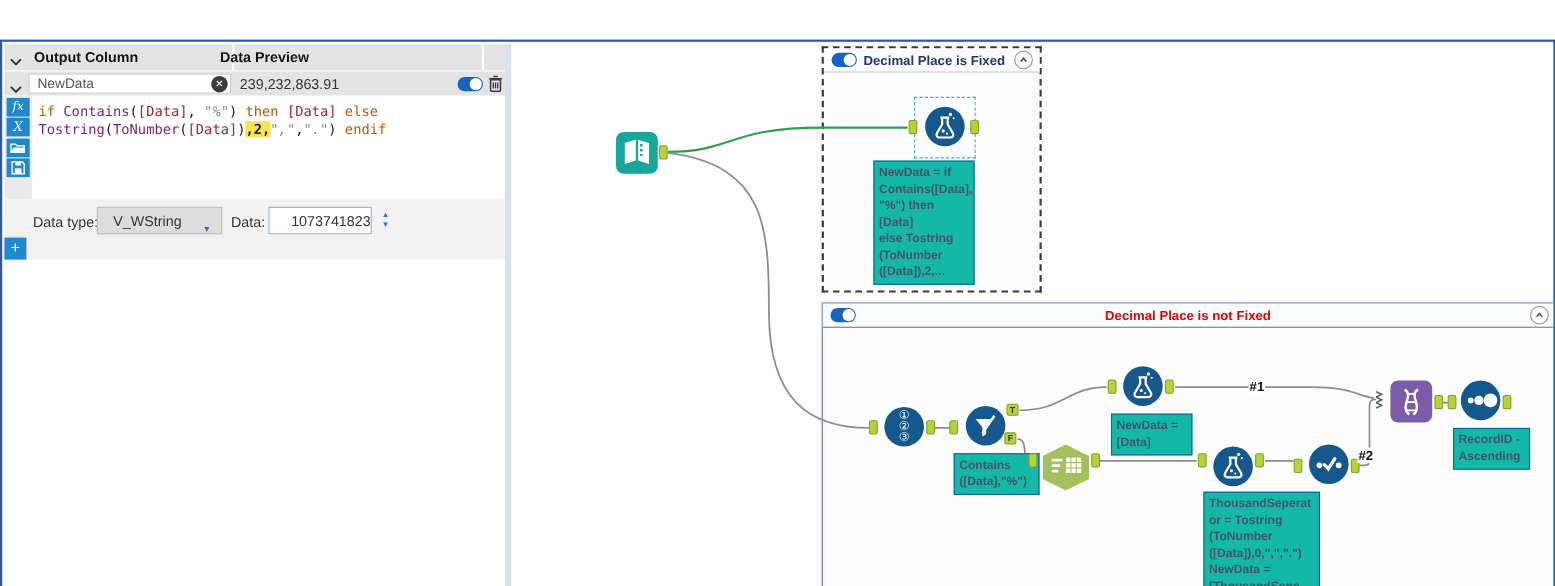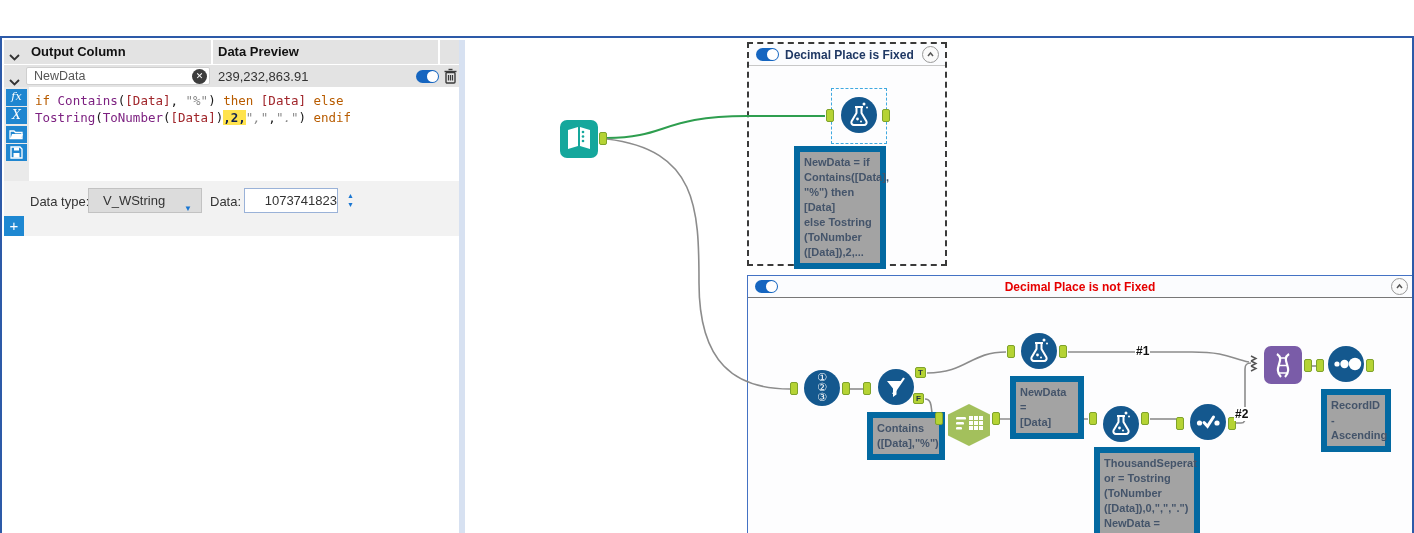--- a/index.html
+++ b/index.html
@@ -48,21 +48,21 @@
   .container-box { position:absolute; background:#FDFDFE; }
   .cont1 { left:745px; top:4px; width:200px; height:224px; border:2px dashed #3A3A3A; }
   .cont2 { left:745px; top:237px; width:666px; height:292px; border:1px solid #4472C4; }
   .cont-header { position:absolute; left:0; top:0; width:100%; height:22px; border-bottom:1px solid #9a9a9a; background:#FBFCFE; }
   .cont-title { position:absolute; top:4px; font-size:12px; font-weight:bold; }
   .collapse-btn { position:absolute; top:2px; width:17px; height:17px; border-radius:50%; background:#FAFAFA; border:1px solid #999; }
   .tool-circle { position:absolute; width:36px; height:36px; border-radius:50%; background:#14588E; }
   .tool-square { position:absolute; width:38px; height:38px; border-radius:7px; }
   .anchor { position:absolute; width:8px; height:13px; background:#B5D334; border:1px solid #7FA32B; border-radius:2px; }
   .tf-anchor { position:absolute; width:11px; height:11px; background:#B5D334; border:1px solid #7FA32B; border-radius:2px; font-size:8px; font-weight:bold; color:#234; text-align:center; line-height:10px; }
-  .annotation { position:absolute; background:#a3a3a3; border:6px solid #0369a1; font-size:11px; font-weight:600; color:#44546A; line-height:15px; padding:3px 4px; white-space:pre-line; }
+  .annotation { position:absolute; background:#14b8a6; border:1px solid #0369a1; font-size:11px; font-weight:600; color:#44546A; line-height:15px; padding:3px 4px; white-space:pre-line; }
   .wire-label { position:absolute; background:#fff; font-size:12px; font-weight:bold; color:#111; padding:0 1px; }
   .sel-rect { position:absolute; border:1px dashed #3FA9E0; }
   .svg-overlay { position:absolute; left:0; top:0; pointer-events:none; }
   .recid-glyphs { font-family:"DejaVu Sans", sans-serif; color:#fff; font-size:11px; line-height:10px; text-align:center; white-space:pre-line; padding-top:3px; }
   .hexagon { position:absolute; width:42px; height:42px; background:#A3C05C; clip-path:polygon(50% 0, 100% 25%, 100% 75%, 50% 100%, 0 75%, 0 25%); }
 </style>
 </head>
 <body>
 
 <div class="window">
@@ -70,21 +70,21 @@
   <div class="left-panel">
 
     <div class="hdr-row row1">
       <span class="chev" style="top:7px;">
         <svg width="11" height="7">
             <polyline points="1,1 5.5,5.5 10,1" fill="none" stroke="#333" stroke-width="1.8"></polyline>
           </svg>
       </span>
       <span class="hdr-title" style="left:27px;">Output Column</span>
       <span class="vdiv" style="left:207px;"></span>
-      <span class="hdr-title" style="left:214px;">Data Preview</span>
+      <span class="hdr-title" style="left:196px;">Data Preview</span>
       <span class="vdiv" style="left:434px;"></span>
     </div>
 
     <div class="hdr-row row2">
       <span class="chev" style="top:7px;">
         <svg width="11" height="7">
             <polyline points="1,1 5.5,5.5 10,1" fill="none" stroke="#333" stroke-width="1.8"></polyline>
           </svg>
       </span>
       <div class="field-input">NewData</div>

